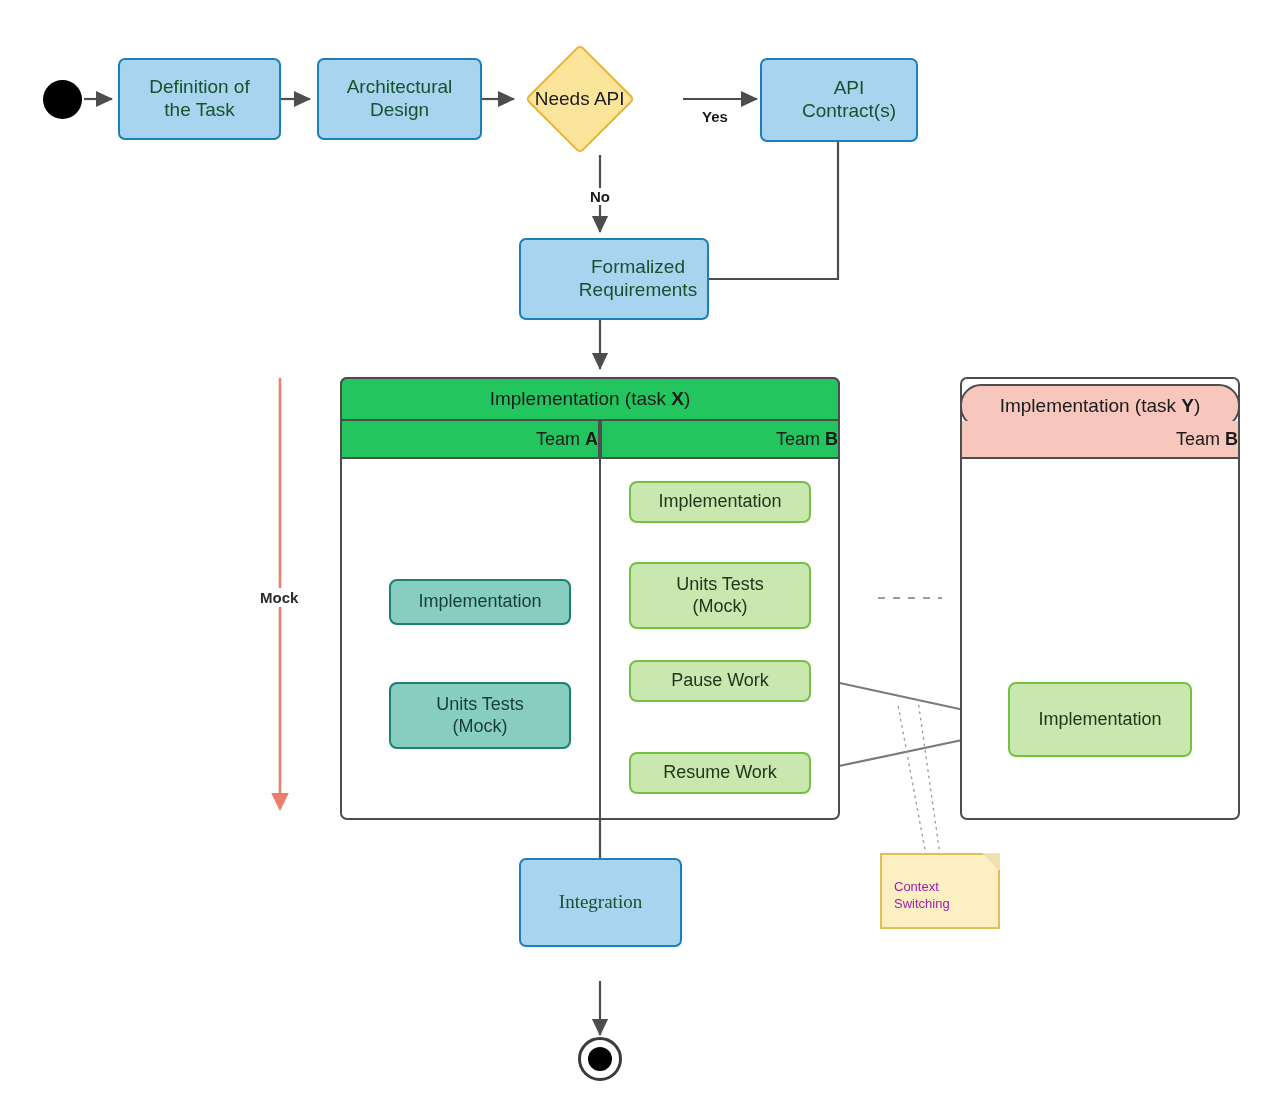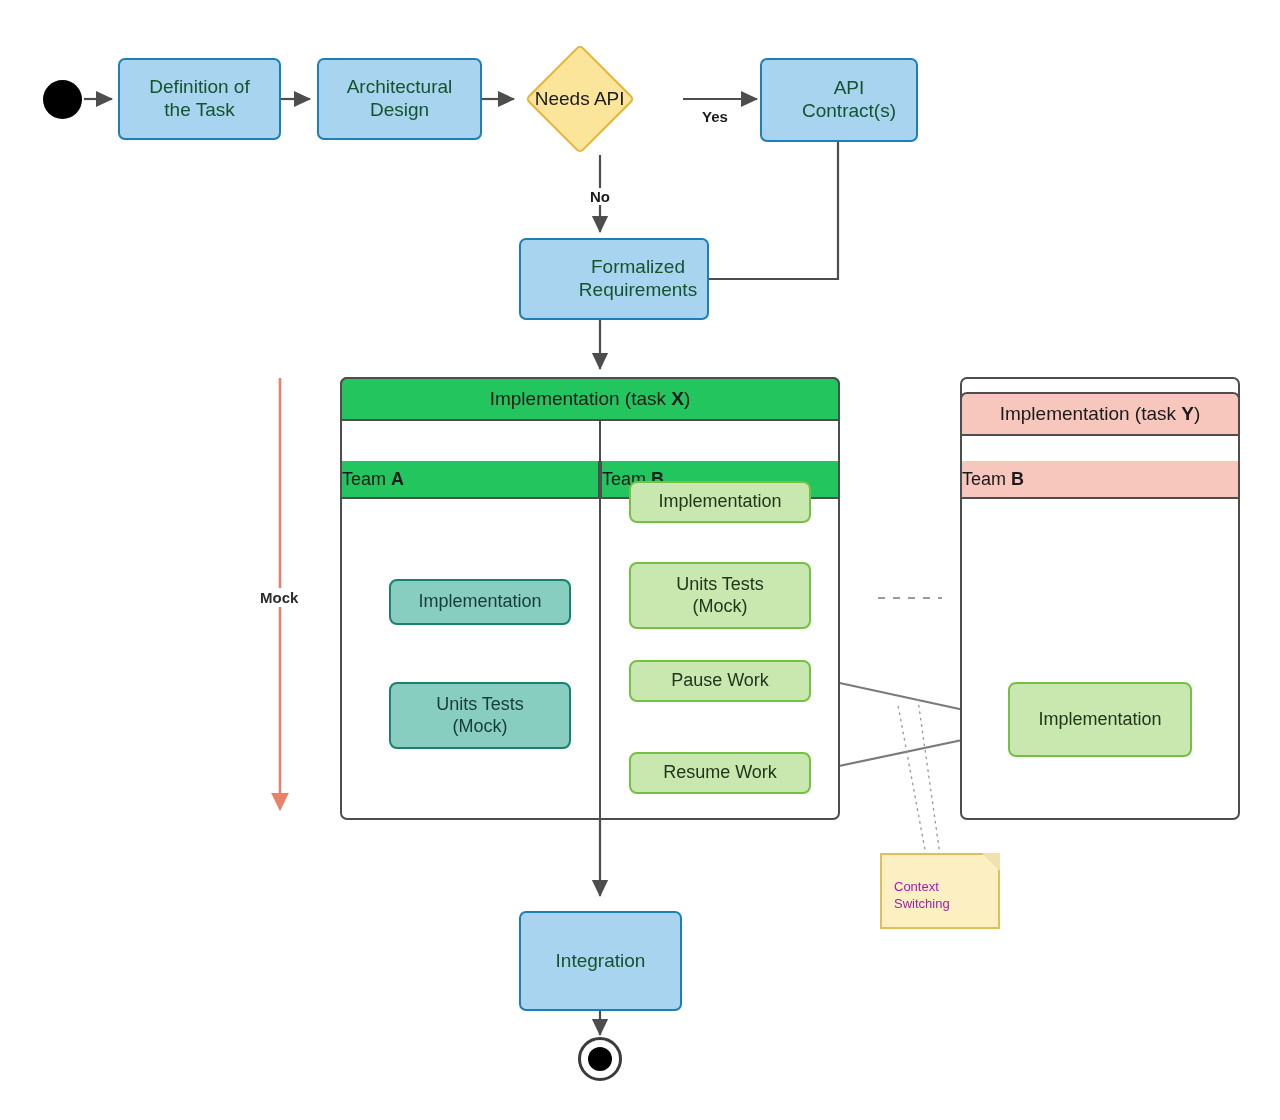--- a/index.html
+++ b/index.html
@@ -96,24 +96,23 @@
     font-size: 19px;
     color: #1b1b1b;
   }
   .lane-sub {
     position: absolute;
     box-sizing: border-box;
     border: 2px solid #4d4d4d;
     border-top: none;
     display: flex;
     align-items: center;
-    justify-content: flex-start;
+    justify-content: flex-end;
     font-size: 18px;
     color: #1b1b1b;
-    margin-top: 40px;
   }
   .lane-purple { background: #22c55e; }
   .lane-pink   { background: #f7c6bd; }
 
   .lane-divider {
     position: absolute;
     background: #4d4d4d;
     width: 2px;
   }
 
@@ -314,35 +313,35 @@
 
   <div class="node green-task" style="left:629px; top:562px; width:182px; height:67px;">Units Tests
 (Mock)</div>
 
   <div class="node green-task" style="left:629px; top:752px; width:182px; height:42px;">Resume Work</div>
 
   <div class="node green-task" style="left:629px; top:660px; width:182px; height:42px;">Pause Work</div>
 
   <div class="lane-frame" style="left:960px; top:377px; width:280px; height:443px;"></div>
 
-  <div class="lane-title lane-pink" style="left:960px; top:392px; width:280px; height:44px;">
+  <div class="lane-title lane-pink" style="left:960px; top:384px; width:280px; height:44px;border-radius:21px;">
     <span><span>Implementation (task </span><b>Y</b><span>)</span></span>
   </div>
 
   <div class="lane-sub lane-pink" style="left:960px; top:421px; width:280px; height:38px;">
     <span><span>Team </span><b>B</b></span>
   </div>
 
   <div class="node green-task" style="left:1008px; top:682px; width:184px; height:75px;">Implementation</div>
 
   <div class="note" style="left:880px; top:853px; width:120px; height:76px;">
     <span>Context
 Switching</span>
     <span class="note-fold-line"></span>
     <span class="note-fold"></span>
   </div>
 
-  <div class="node activity" style="left:519px; top:911px; width:163px; height:100px;">Integration</div>
+  <div class="node activity" style="left:519px; top:858px; width:163px; height:89px;font-family:Liberation Serif, serif;">Integration</div>
 
   <div class="end-node-outer" style="left:578px; top:1037px; width:44px; height:44px;"></div>
   <div class="end-node-inner" style="left:588px; top:1047px; width:24px; height:24px;"></div>
 
 </div>
 
 </body></html>

